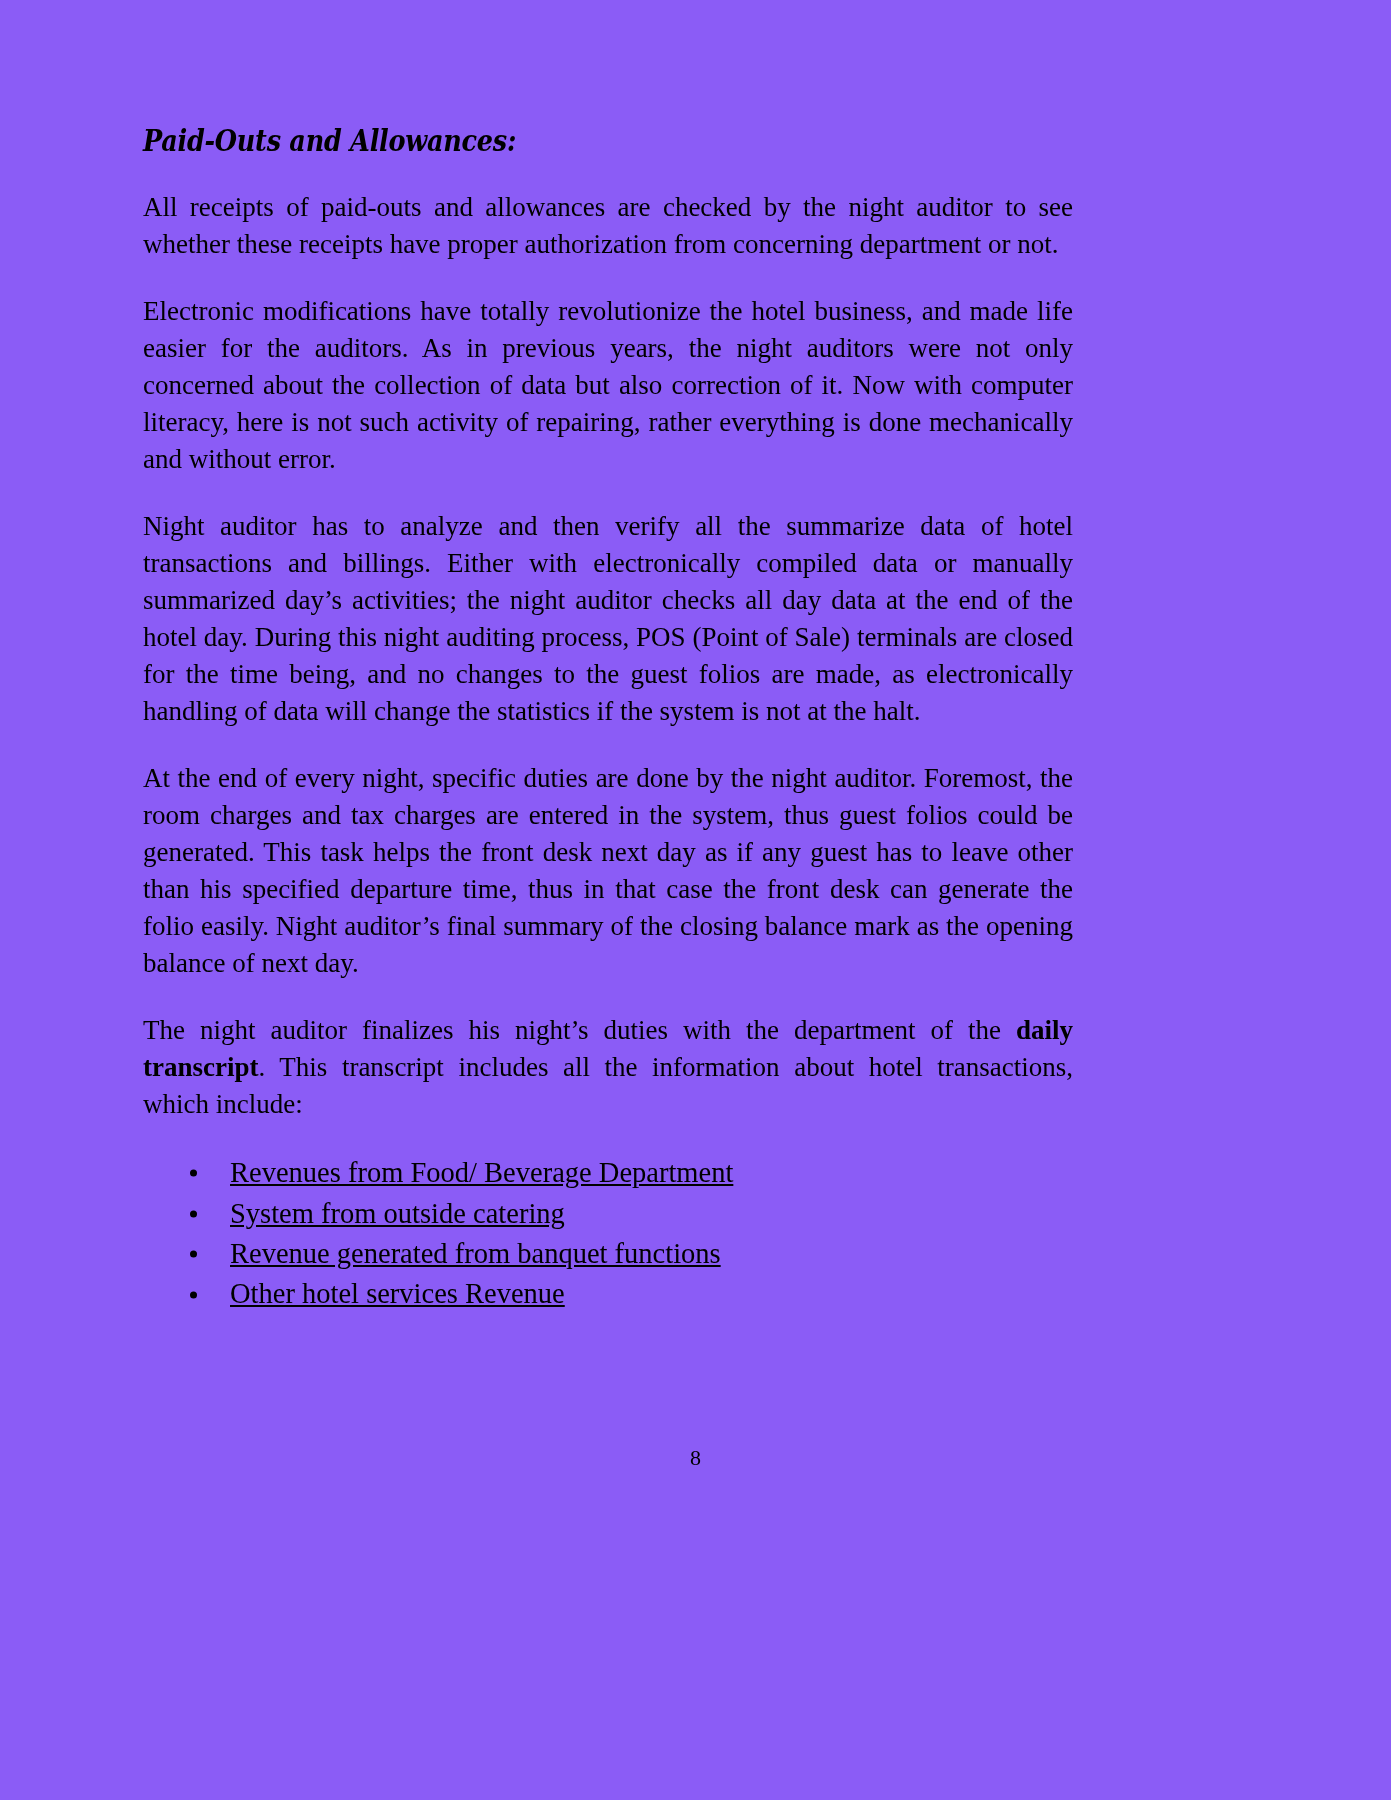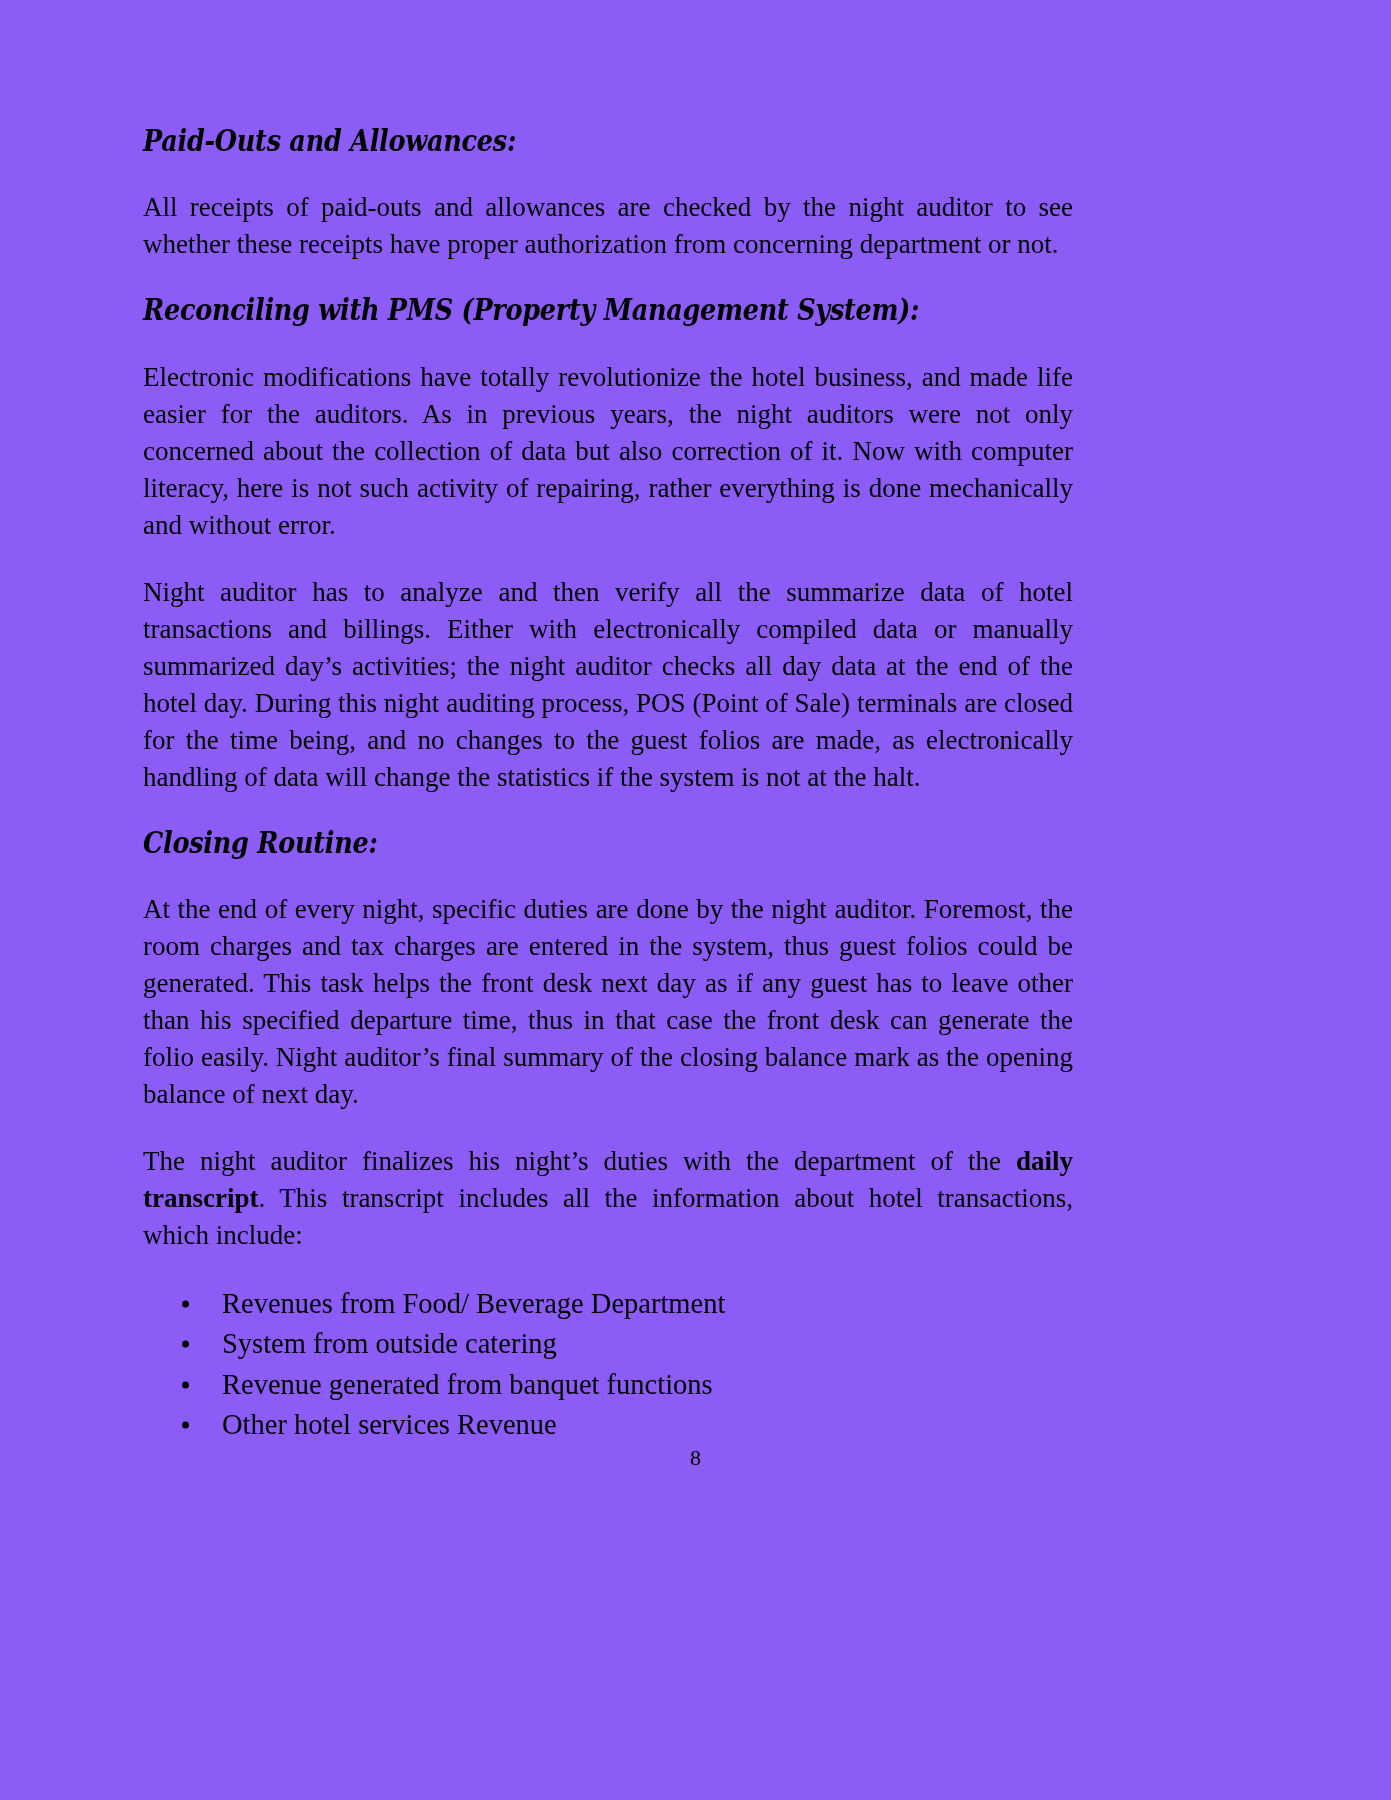--- a/index.html
+++ b/index.html
@@ -46,22 +46,23 @@
     padding: 0;
     text-align: justify;
     text-justify: inter-word;
     font-family: "Liberation Serif", "DejaVu Serif", serif;
   }
   p.para b {
     font-weight: bold;
   }
   ul.bullets {
     list-style: none;
-    margin: 4px;
+    margin: 12px;
     padding: 0;
+    text-decoration: underline;
   }
   ul.bullets li {
     position: relative;
     font-size: 28.5px;
     line-height: 1.42;
     padding-left: 75px;
     margin: 0;
     font-family: "Liberation Serif", "DejaVu Serif", serif;
   }
   ul.bullets li .bullet-dot {
@@ -93,30 +94,24 @@
 
 <div class="page">
 
   <div class="content">
 
     <div class="heading-block">
       <h2 class="heading">Paid-Outs and Allowances:</h2>
     </div>
     <p class="para">All receipts of paid-outs and allowances are checked by the night auditor to see whether these receipts have proper authorization from concerning department or not.</p>
 
-    <div class="heading-block">
-      <h2 class="heading">Reconciling with PMS (Property Management System):</h2>
-    </div>
     <p class="para">Electronic modifications have totally revolutionize the hotel business, and made life easier for the auditors. As in previous years, the night auditors were not only concerned about the collection of data but also correction of it. Now with computer literacy, here is not such activity of repairing, rather everything is done mechanically and without error.</p>
 
     <p class="para">Night auditor has to analyze and then verify all the summarize data of hotel transactions and billings. Either with electronically compiled data or manually summarized day’s activities; the night auditor checks all day data at the end of the hotel day. During this night auditing process, POS (Point of Sale) terminals are closed for the time being, and no changes to the guest folios are made, as electronically handling of data will change the statistics if the system is not at the halt.</p>
 
-    <div class="heading-block">
-      <h2 class="heading">Closing Routine:</h2>
-    </div>
     <p class="para">At the end of every night, specific duties are done by the night auditor. Foremost, the room charges and tax charges are entered in the system, thus guest folios could be generated. This task helps the front desk next day as if any guest has to leave other than his specified departure time, thus in that case the front desk can generate the folio easily. Night auditor’s final summary of the closing balance mark as the opening balance of next day.</p>
 
     <p class="para tight"><span>The night auditor finalizes his night’s duties with the department of the </span><b>daily transcript</b><span>. This transcript includes all the information about hotel transactions, which include:</span></p>
 
     <ul class="bullets">
       <li>
         <span class="bullet-dot"></span>
         <span>Revenues from Food/ Beverage Department</span>
       </li>
       <li>

